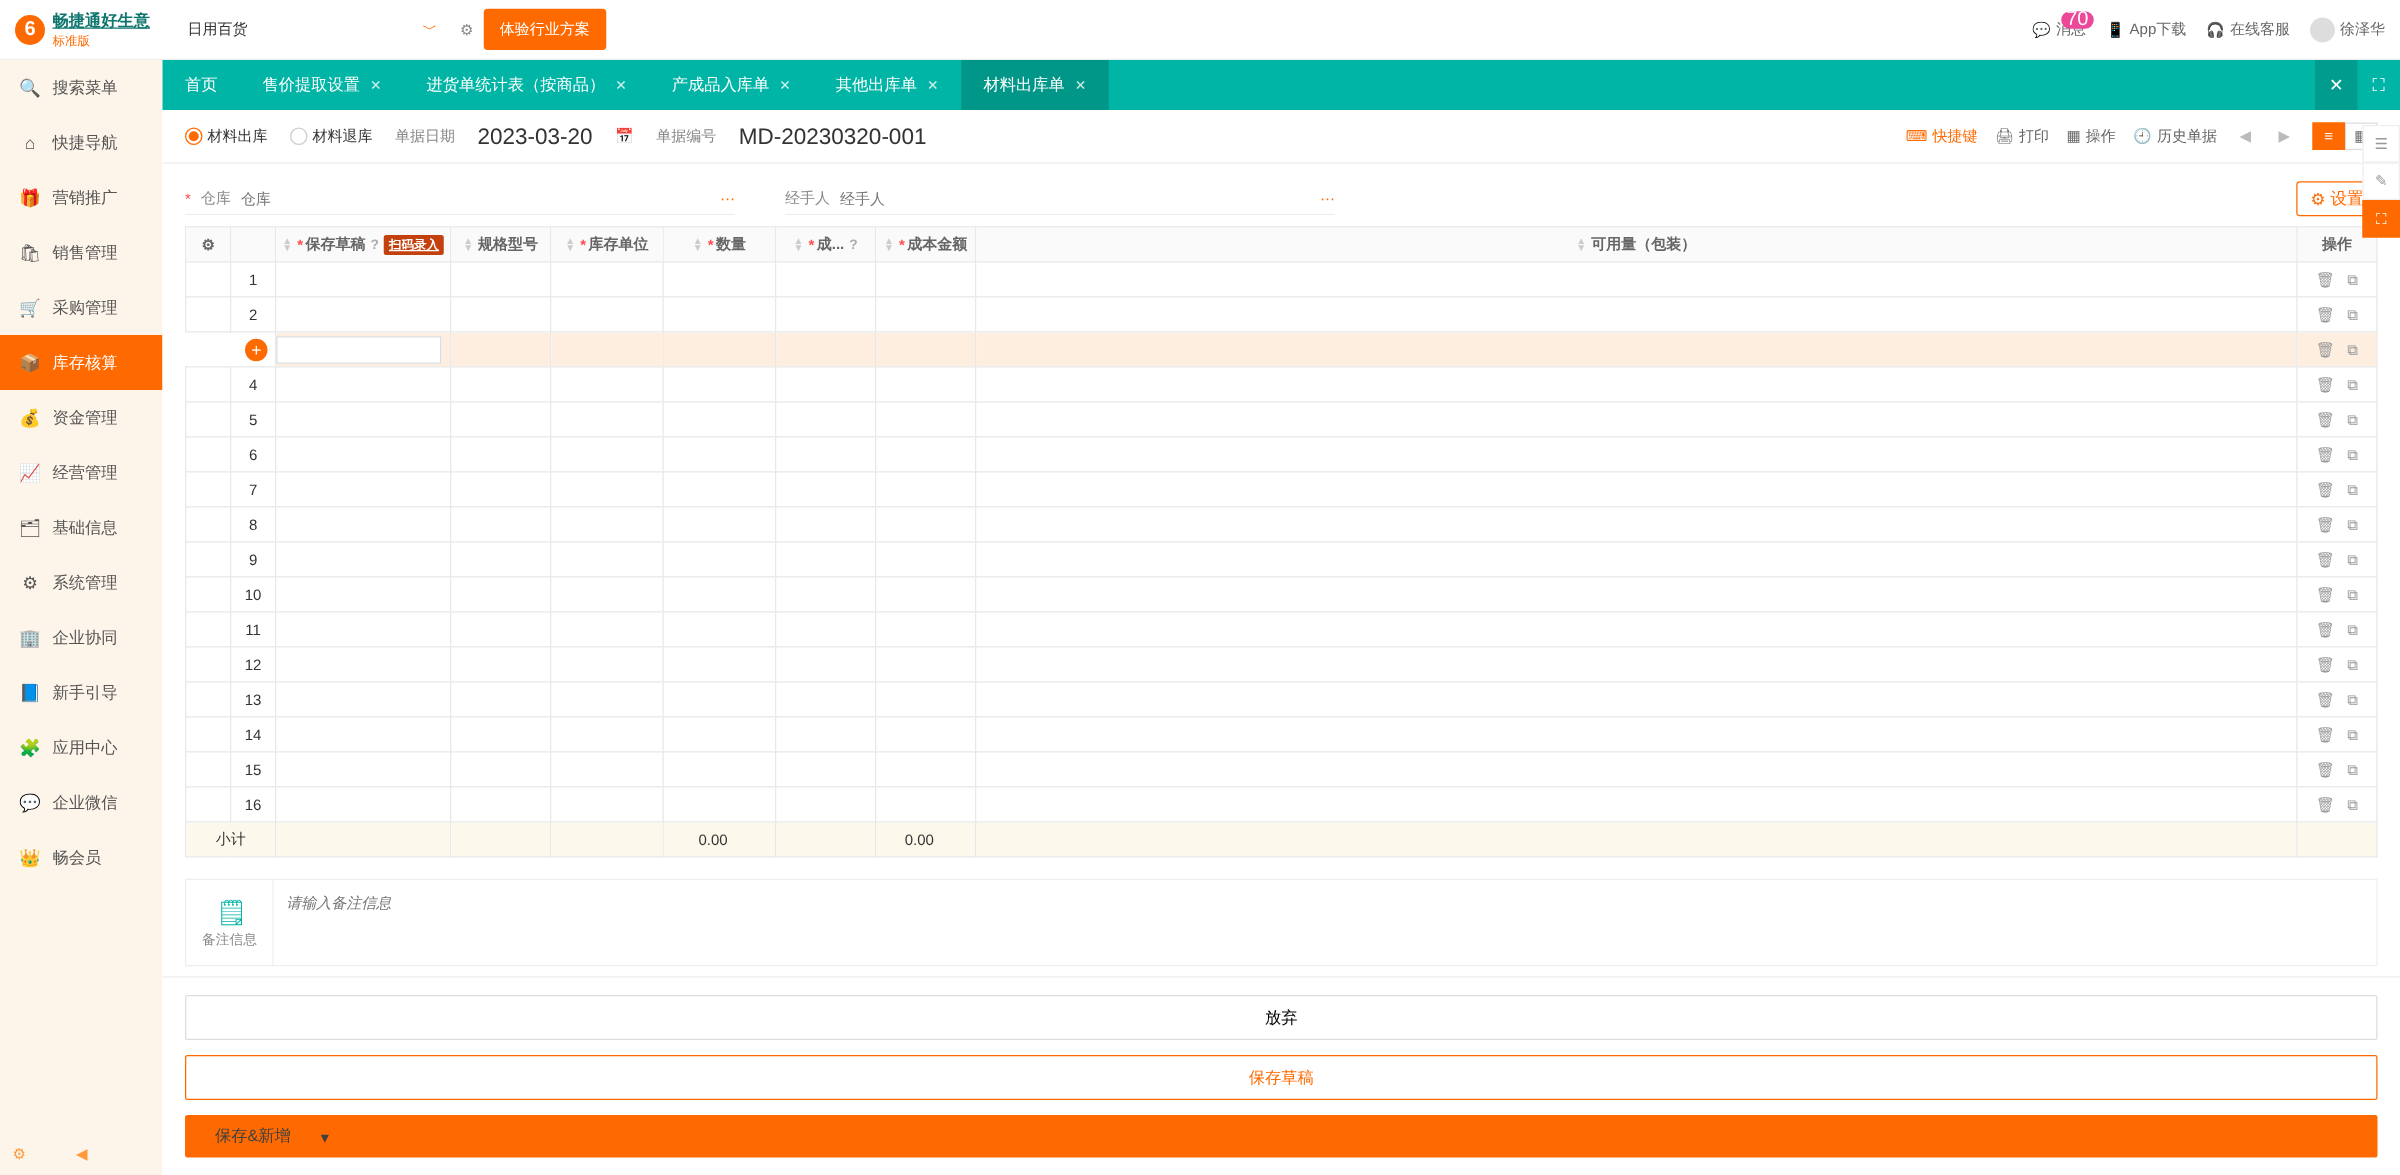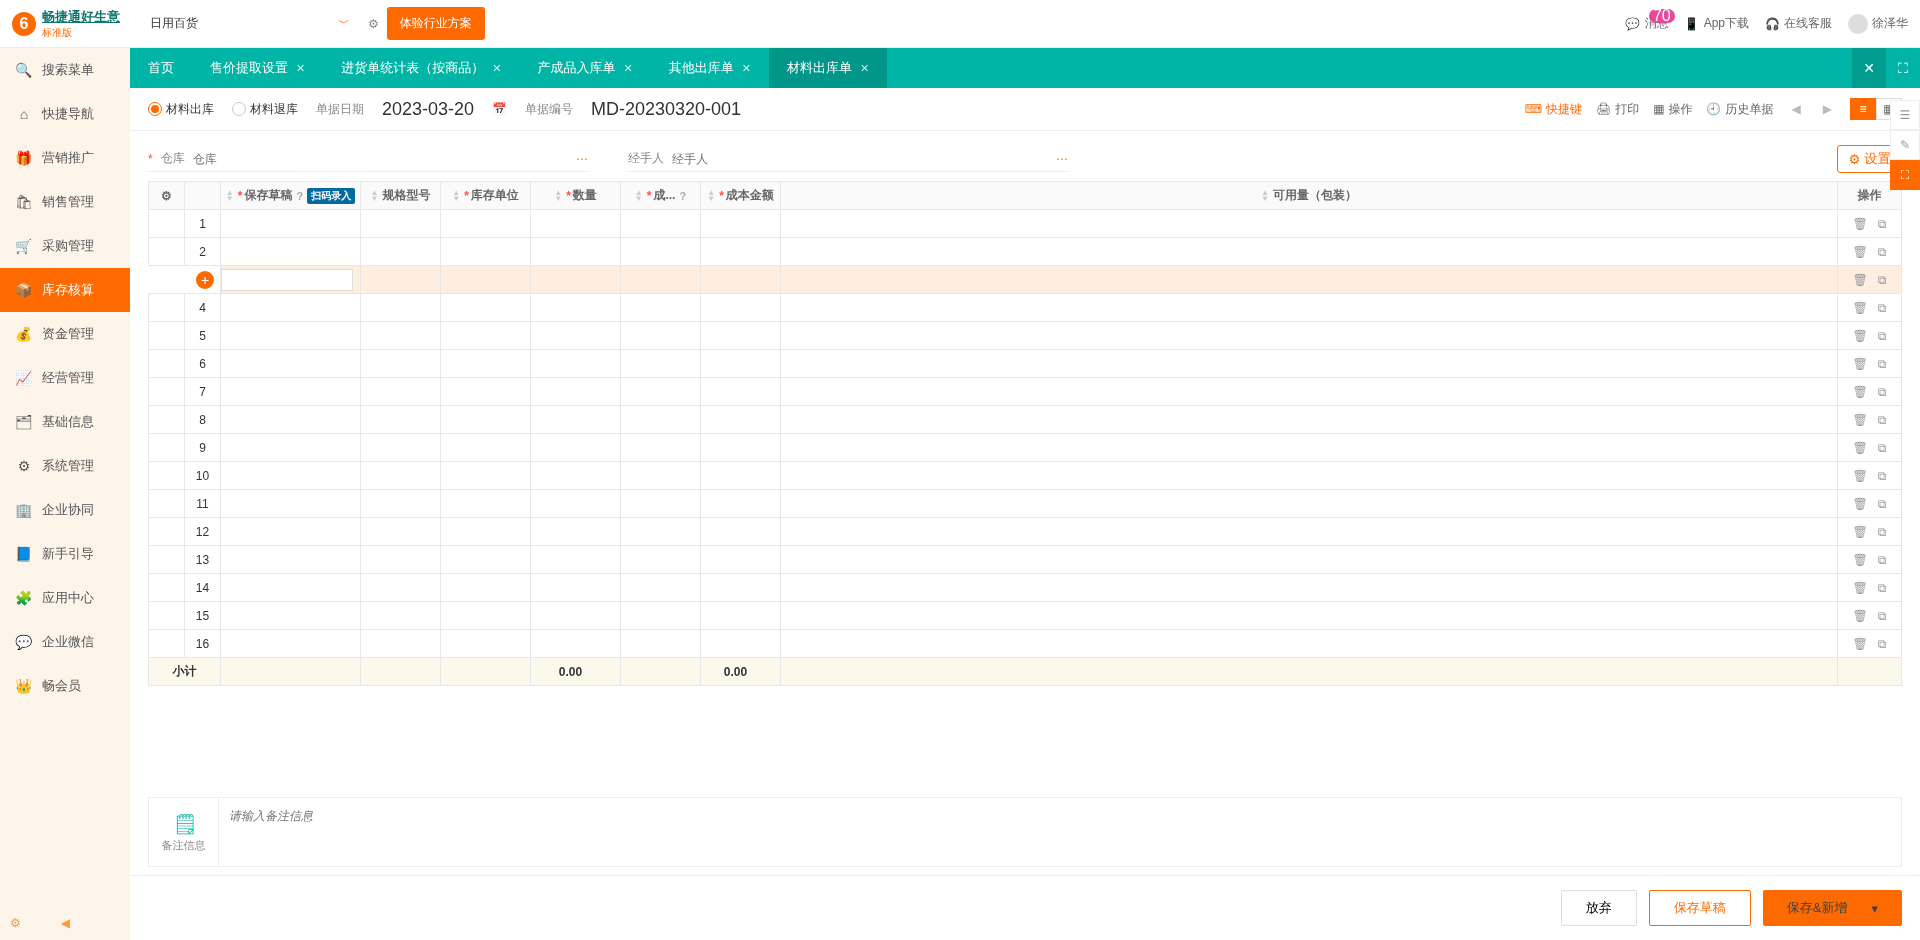--- a/index.html
+++ b/index.html
@@ -54,34 +54,34 @@
 .dots { color: #ff6a00; position: absolute; right: 0; cursor: pointer; }
 .btn-outline-orange { border: 1px solid #ff6a00; color: #ff6a00; background: #fff; padding: 4px 10px; border-radius: 3px; cursor: pointer; display:flex; align-items:center; gap:4px;}
 .spacer{flex:1;}
 .table-wrap { padding: 0 18px; flex: 1; min-height: 0; display: flex; flex-direction: column; }
 table { border-collapse: collapse; width: 100%; table-layout: fixed; }
 th, td { border: 1px solid #e8e8e8; padding: 0; height: 28px; font-size: 12px; text-align: center; position: relative; }
 th { background: #fafafa; color: #666; }
 .sort-icons { color: #ccc; font-size: 8px; line-height: 6px; display: inline-flex; flex-direction: column; margin-right: 2px; }
 .th-inner { display: flex; align-items: center; justify-content: center; gap: 2px; }
 .gear-th,.rownum-th{width:36px;}
-.tag-orange { background: #0369a1; color: #fff; font-size: 10px; padding: 1px 4px; border-radius: 2px; margin-left: 2px; }
+.tag-orange { background: #c2410c; color: #fff; font-size: 10px; padding: 1px 4px; border-radius: 2px; margin-left: 2px; text-decoration: underline; }
 .help-icon { color: #aaa; font-size: 11px; margin-left: 2px; }
 .row-hl td { background: #fdeee0; }
 .add-btn { width: 18px; height: 18px; border-radius: 50%; background: #ff6a00; color: #fff; display: inline-flex; align-items: center; justify-content: center; font-size: 14px; }
 .cell-input { width: 95%; height: 22px; border: 1px solid #ddd; background: #fff; }
 .op-icons{display:flex;justify-content:center;gap:10px;color:#999;}
 .op-icons span{cursor:pointer;}
-.subtotal td { background: #fdf8ec; font-weight: 700; text-align: center; }
+.subtotal td { background: #fdf8ec; font-weight: 400; text-align: center; }
 .subtotal .rnum{background:#fdf8ec;}
 .remark-box { margin: 16px 18px 0; border: 1px solid #eee; display: flex; height: 70px; }
 .remark-left { width: 70px; border-right: 1px solid #eee; display: flex; flex-direction: column; align-items: center; justify-content: center; gap: 4px; color: #888; font-size: 11px; }
 .remark-icon { width: 22px; height: 22px; color: #00b5a5; font-size:20px;}
 .remark-input { flex: 1; border: none; outline: none; resize: none; padding: 10px; font-size: 12px; font-family: inherit; font-style: italic; }
-.footer { display: flex; padding: 14px 18px; gap: 12px; justify-content: flex-end; border-top: 1px solid #eee; margin-top: 8px; }
+.footer { display: flex; padding: 14px 18px; gap: 12px; justify-content: flex-end; border-top: 1px solid #eee; margin-top: 8px; flex-direction: column; }
 .btn-plain { background: #fff; border: 1px solid #ddd; padding: 8px 24px; cursor: pointer; font-size: 13px; border-radius: 2px; }
 .btn-outline { background: #fff; border: 1px solid #ff6a00; color: #ff6a00; padding: 8px 24px; cursor: pointer; font-size: 13px; border-radius: 2px;}
 .btn-save { background: #ff6a00; color: #404040; border: none; padding: 8px 24px; cursor: pointer; font-size: 13px; display: flex; align-items: center; gap: 24px; border-radius: 2px;}
 .right-rail { position: absolute; right: 0; top: 52px; width: 30px; display: flex; flex-direction: column; }
 .rail-btn { width: 30px; height: 30px; border: 1px solid #eee; background: #fff; display: flex; align-items: center; justify-content: center; color: #999; cursor: pointer; }
 .rail-btn.active { background: #ff6a00; color: #fff; border-color: #ff6a00; }
 .op-col{width:64px;}
 .txt-right{text-align:right; padding-right:10px;}
 </style>
 </head>

